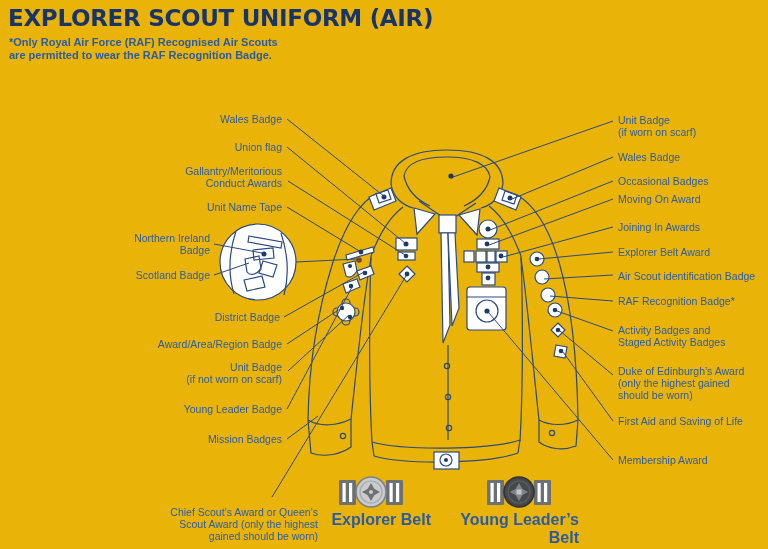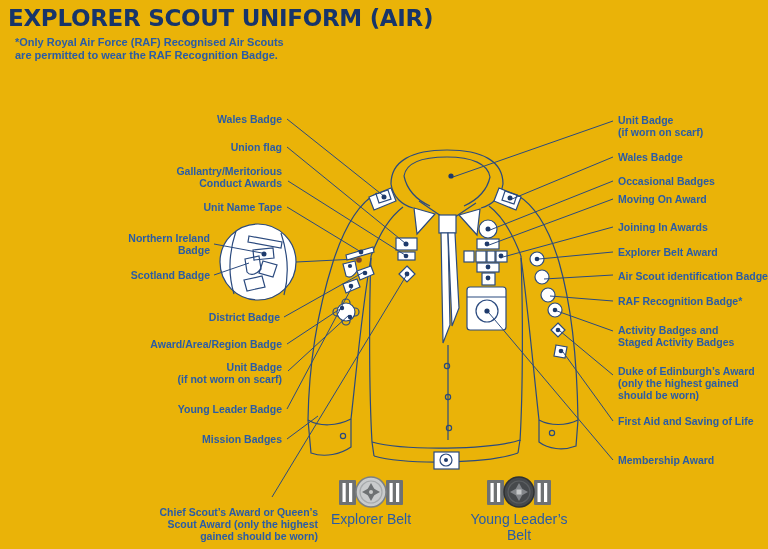--- a/index.html
+++ b/index.html
@@ -1,26 +1,26 @@
 <!DOCTYPE html>
 <html><head>
 <meta charset="utf-8">
 <style>
   html,body{margin:0;padding:0;background:#fff;}
   #canvas{position:relative;width:768px;height:549px;background:#eab308;overflow:hidden;
           font-family:"Liberation Sans",sans-serif;}
   #title{position:absolute;left:8px;top:5px;font-size:23px;font-weight:bold;
          letter-spacing:-0.3px;color:#17356a;font-family:"DejaVu Sans","Liberation Sans",sans-serif;}
-  #footnote{position:absolute;left:15px;top:36px;font-size:11px;font-weight:bold;
+  #footnote{position:absolute;left:9px;top:36px;font-size:11px;font-weight:bold;
             color:#2a5ca6;line-height:12.5px;white-space:pre-line;}
-  .lbl{position:absolute;font-size:10.5px;font-weight:bold;color:#2a5ca6;
+  .lbl{position:absolute;font-size:10.5px;font-weight:normal;color:#2a5ca6;
        line-height:12px;white-space:pre-line;}
   .lbl.ra{text-align:right;}
-  .cap{position:absolute;font-size:14px;font-weight:normal;color:#2a5ca6;
-       text-align:center;width:120px;}
+  .cap{position:absolute;font-size:16px;font-weight:bold;color:#2a5ca6;
+       text-align:right;width:120px;}
   svg{position:absolute;left:0;top:0;}
   .ln{stroke:#2b4a7e;stroke-width:1;fill:none;}
   .sh{stroke:#2b4a7e;stroke-width:1.2;fill:none;}
   .shw{stroke:#2b4a7e;stroke-width:1.2;fill:#fff;}
   .dot{fill:#1e3a6b;stroke:none;}
 </style>
 </head>
 <body>
 
 <div id="canvas">

